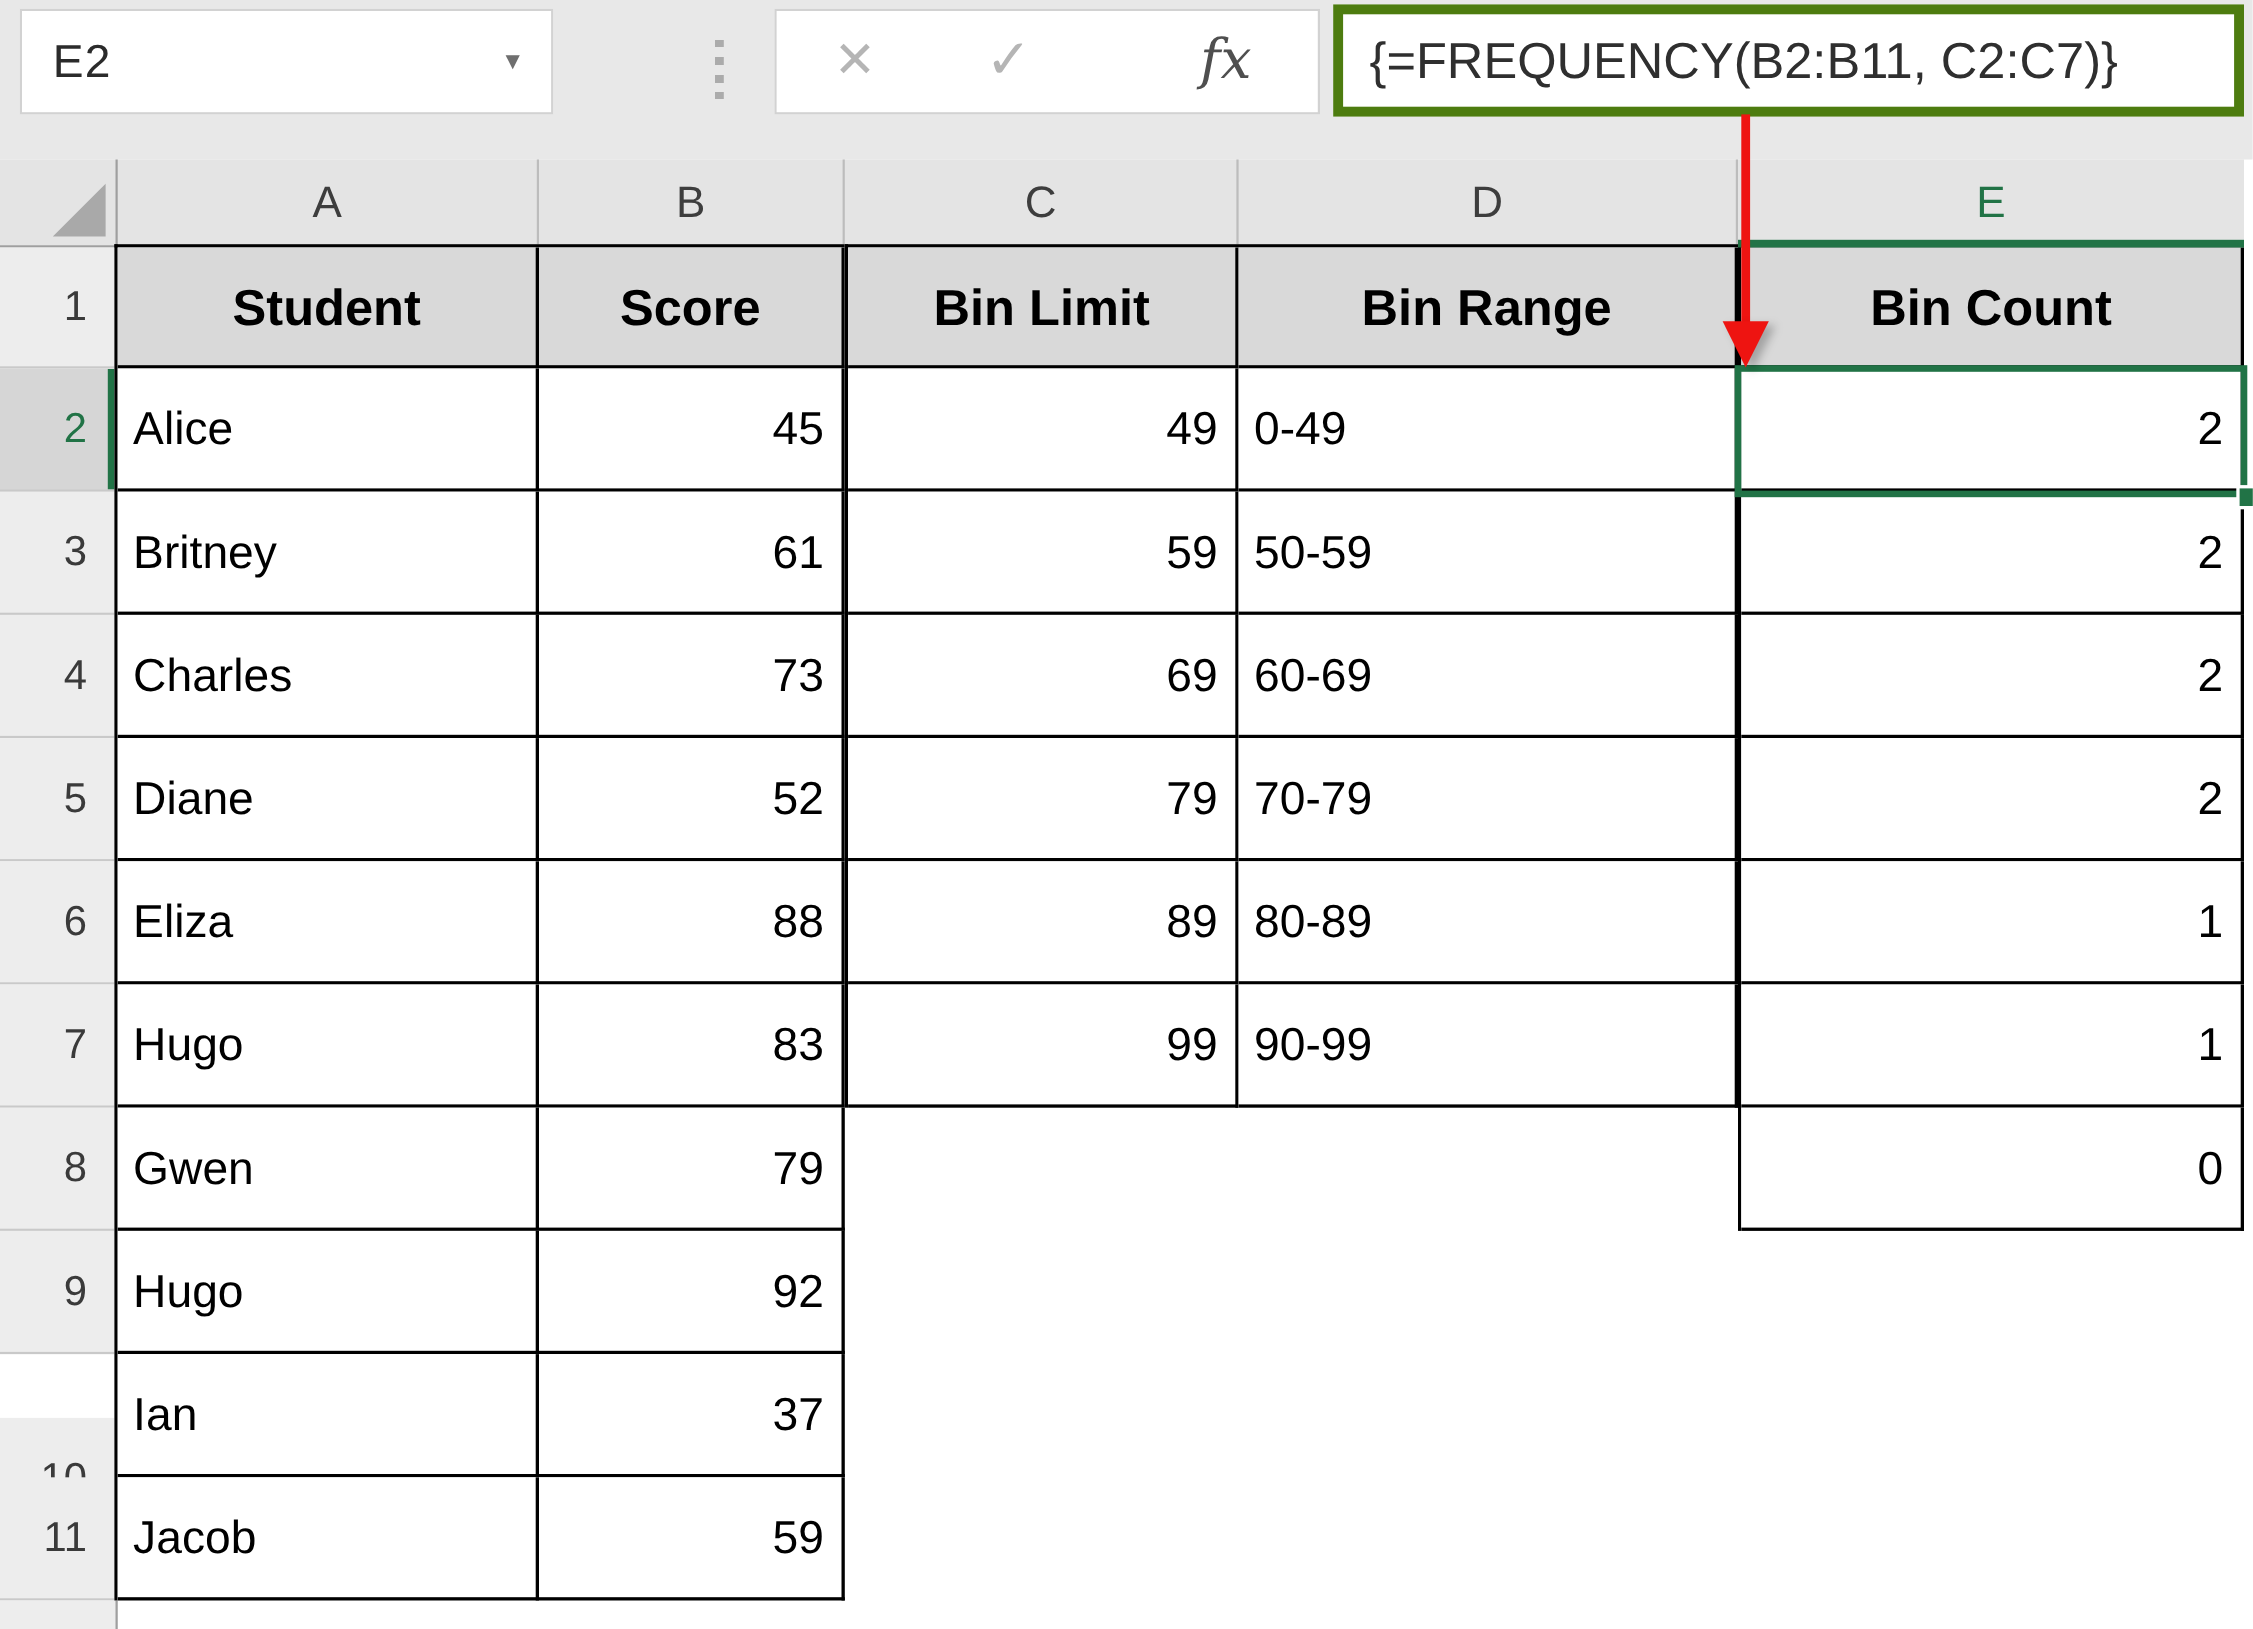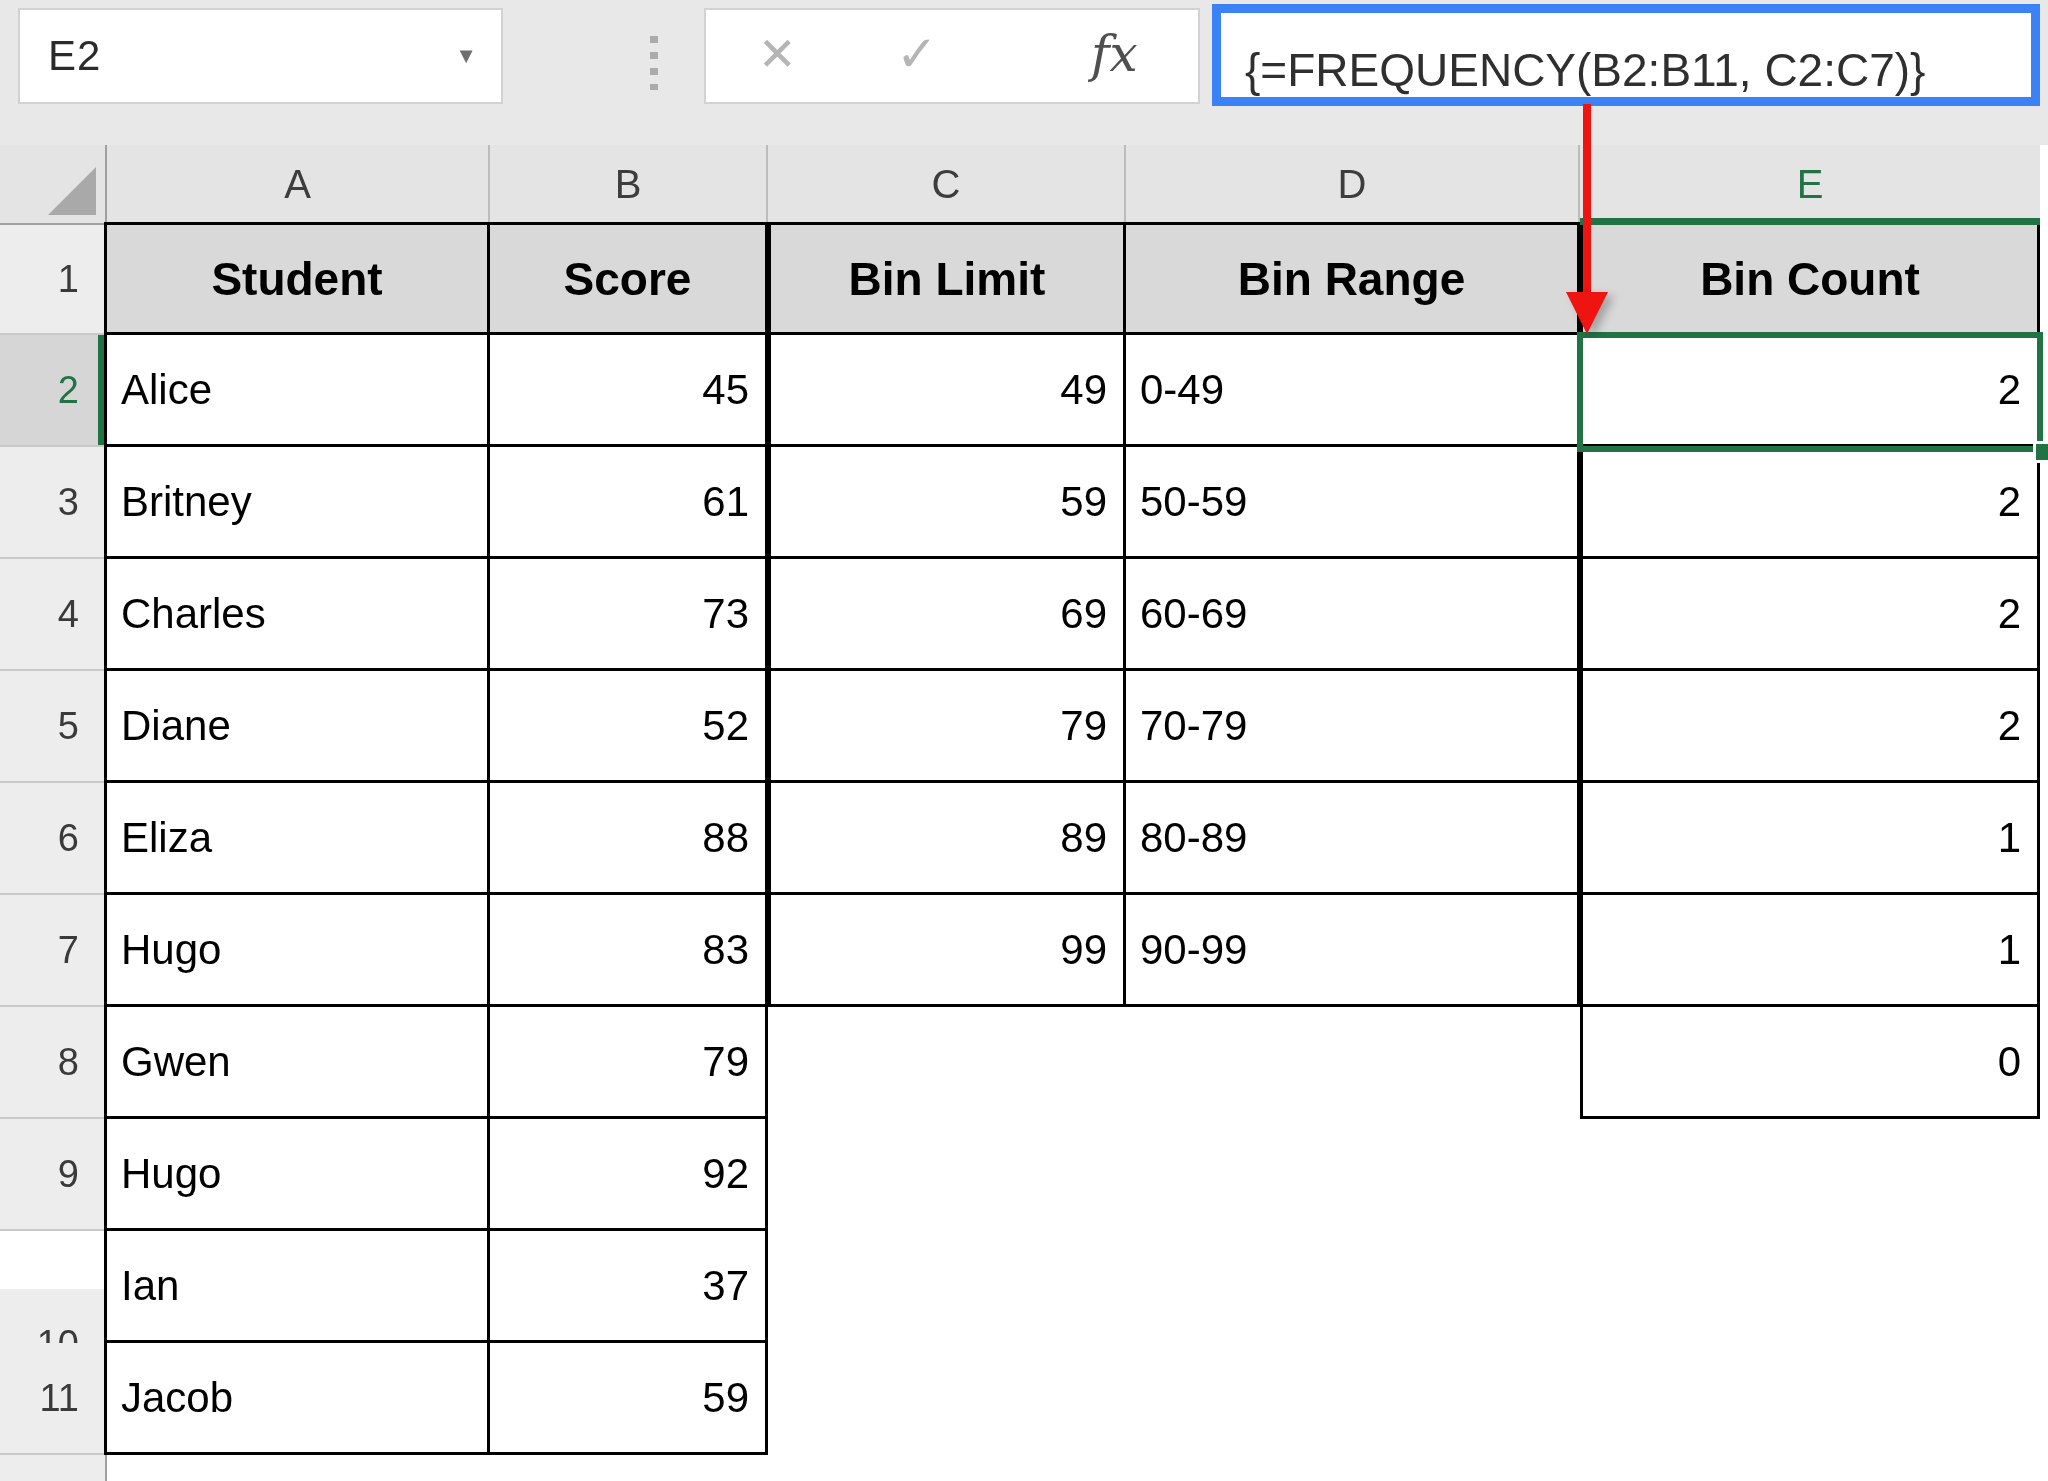--- a/index.html
+++ b/index.html
@@ -31,22 +31,22 @@
     background:#fff; border:2px solid #d2d2d2;
     display:flex; align-items:center;
   }
   .btn-x   { position:absolute; left:52px;  font-size:46px; color:#b5b5b5; }
   .btn-ok  { position:absolute; left:190px; font-size:50px; color:#b5b5b5; }
   .btn-fx  { position:absolute; left:385px; font-size:50px; color:#4f4f4f;
              font-family:"DejaVu Serif", serif; font-style:italic; }
   .fxbox > span { top:50%; transform:translateY(-54%); }
   .formulabox {
     position:absolute; left:1212px; top:4px; width:828px; height:102px;
-    background:#fff; border:9px solid #3b82f6;
-    display:flex; align-items:flex-end;
+    background:#fff; border:9px solid #4d7c0f;
+    display:flex; align-items:center;
   }
   .formulabox .ftext {
     font-size:46px; color:#2f2f2f; padding-left:24px; white-space:nowrap;
   }
   
   .colhdrs { position:absolute; left:0; top:145px; height:80px; width:2040px;
              background:#e4e4e4; border-bottom:2px solid #9f9f9f; }
   .colhdr {
     position:absolute; top:0; height:78px;
     display:flex; align-items:center; justify-content:center;

